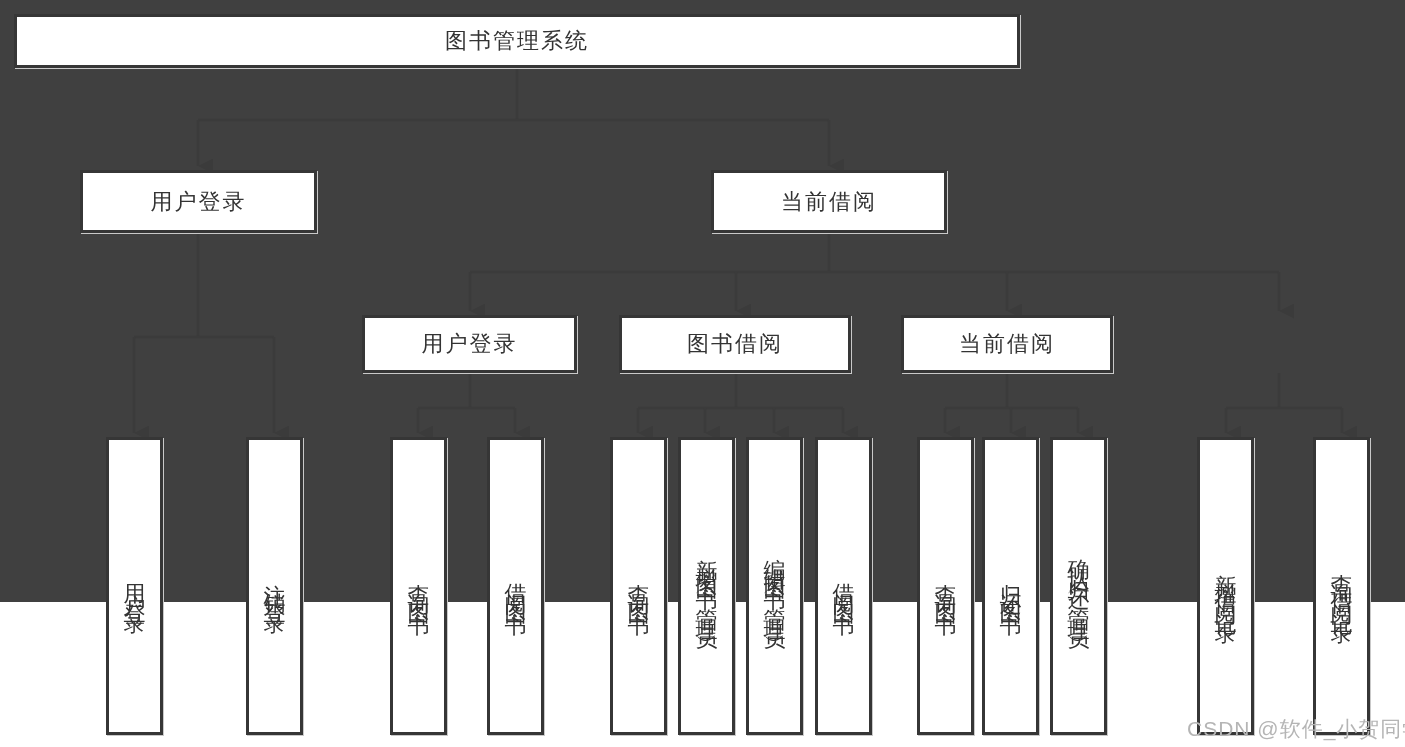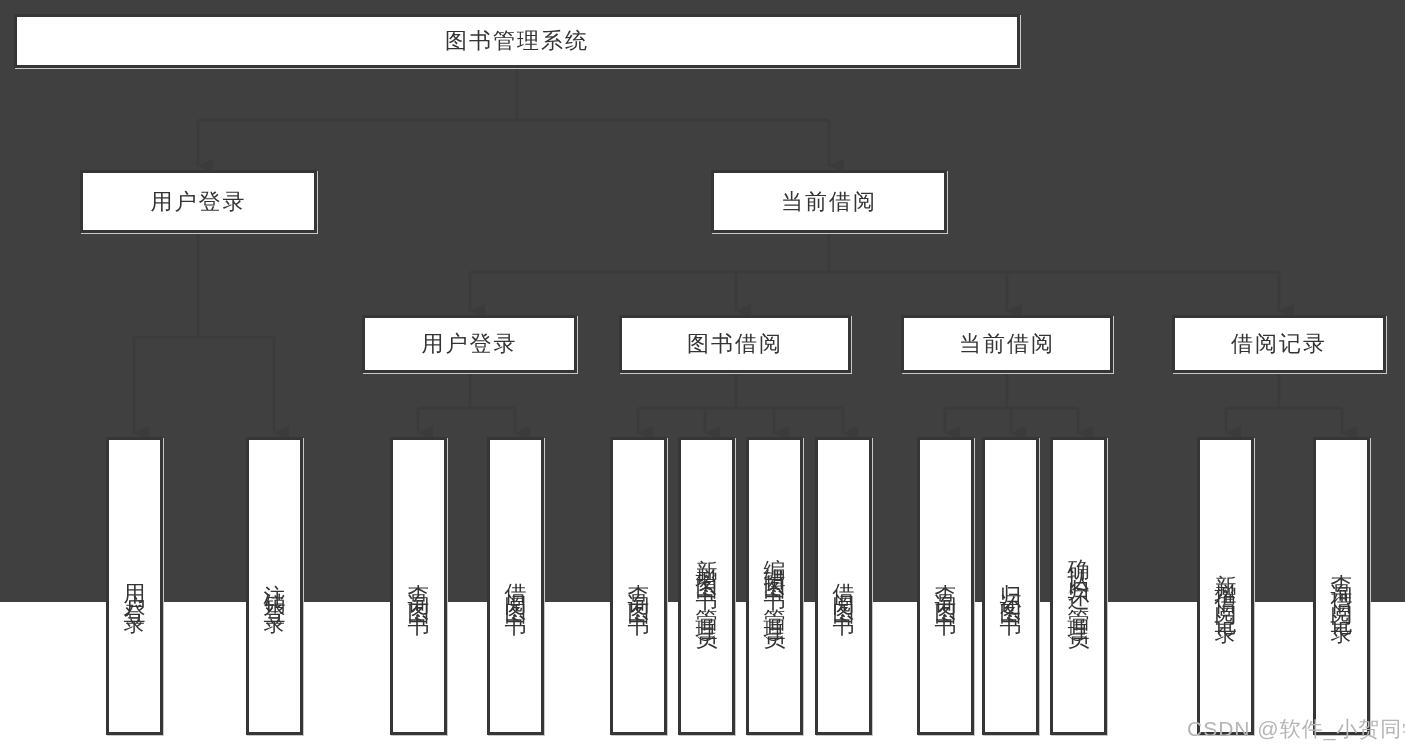--- a/index.html
+++ b/index.html
@@ -120,23 +120,20 @@
 
   <div class="node header" style="left:362px; top:315px; width:215px; height:58px;">
     <span>用户登录</span>
   </div>
   <div class="node header" style="left:619px; top:315px; width:232px; height:58px;">
     <span>图书借阅</span>
   </div>
   <div class="node header" style="left:901px; top:315px; width:212px; height:58px;">
     <span>当前借阅</span>
   </div>
-  <div class="node header" style="left:1172px; top:315px; width:214px; height:58px;">
-    <span>借阅记录</span>
-  </div>
 
   <div class="node leaf" style="left:106px;">
     <span class="vtext">用户登录</span>
   </div>
   <div class="node leaf" style="left:246px;">
     <span class="vtext">注销登录</span>
   </div>
 
   <div class="node leaf" style="left:390px;">
     <span class="vtext">查询图书</span>

